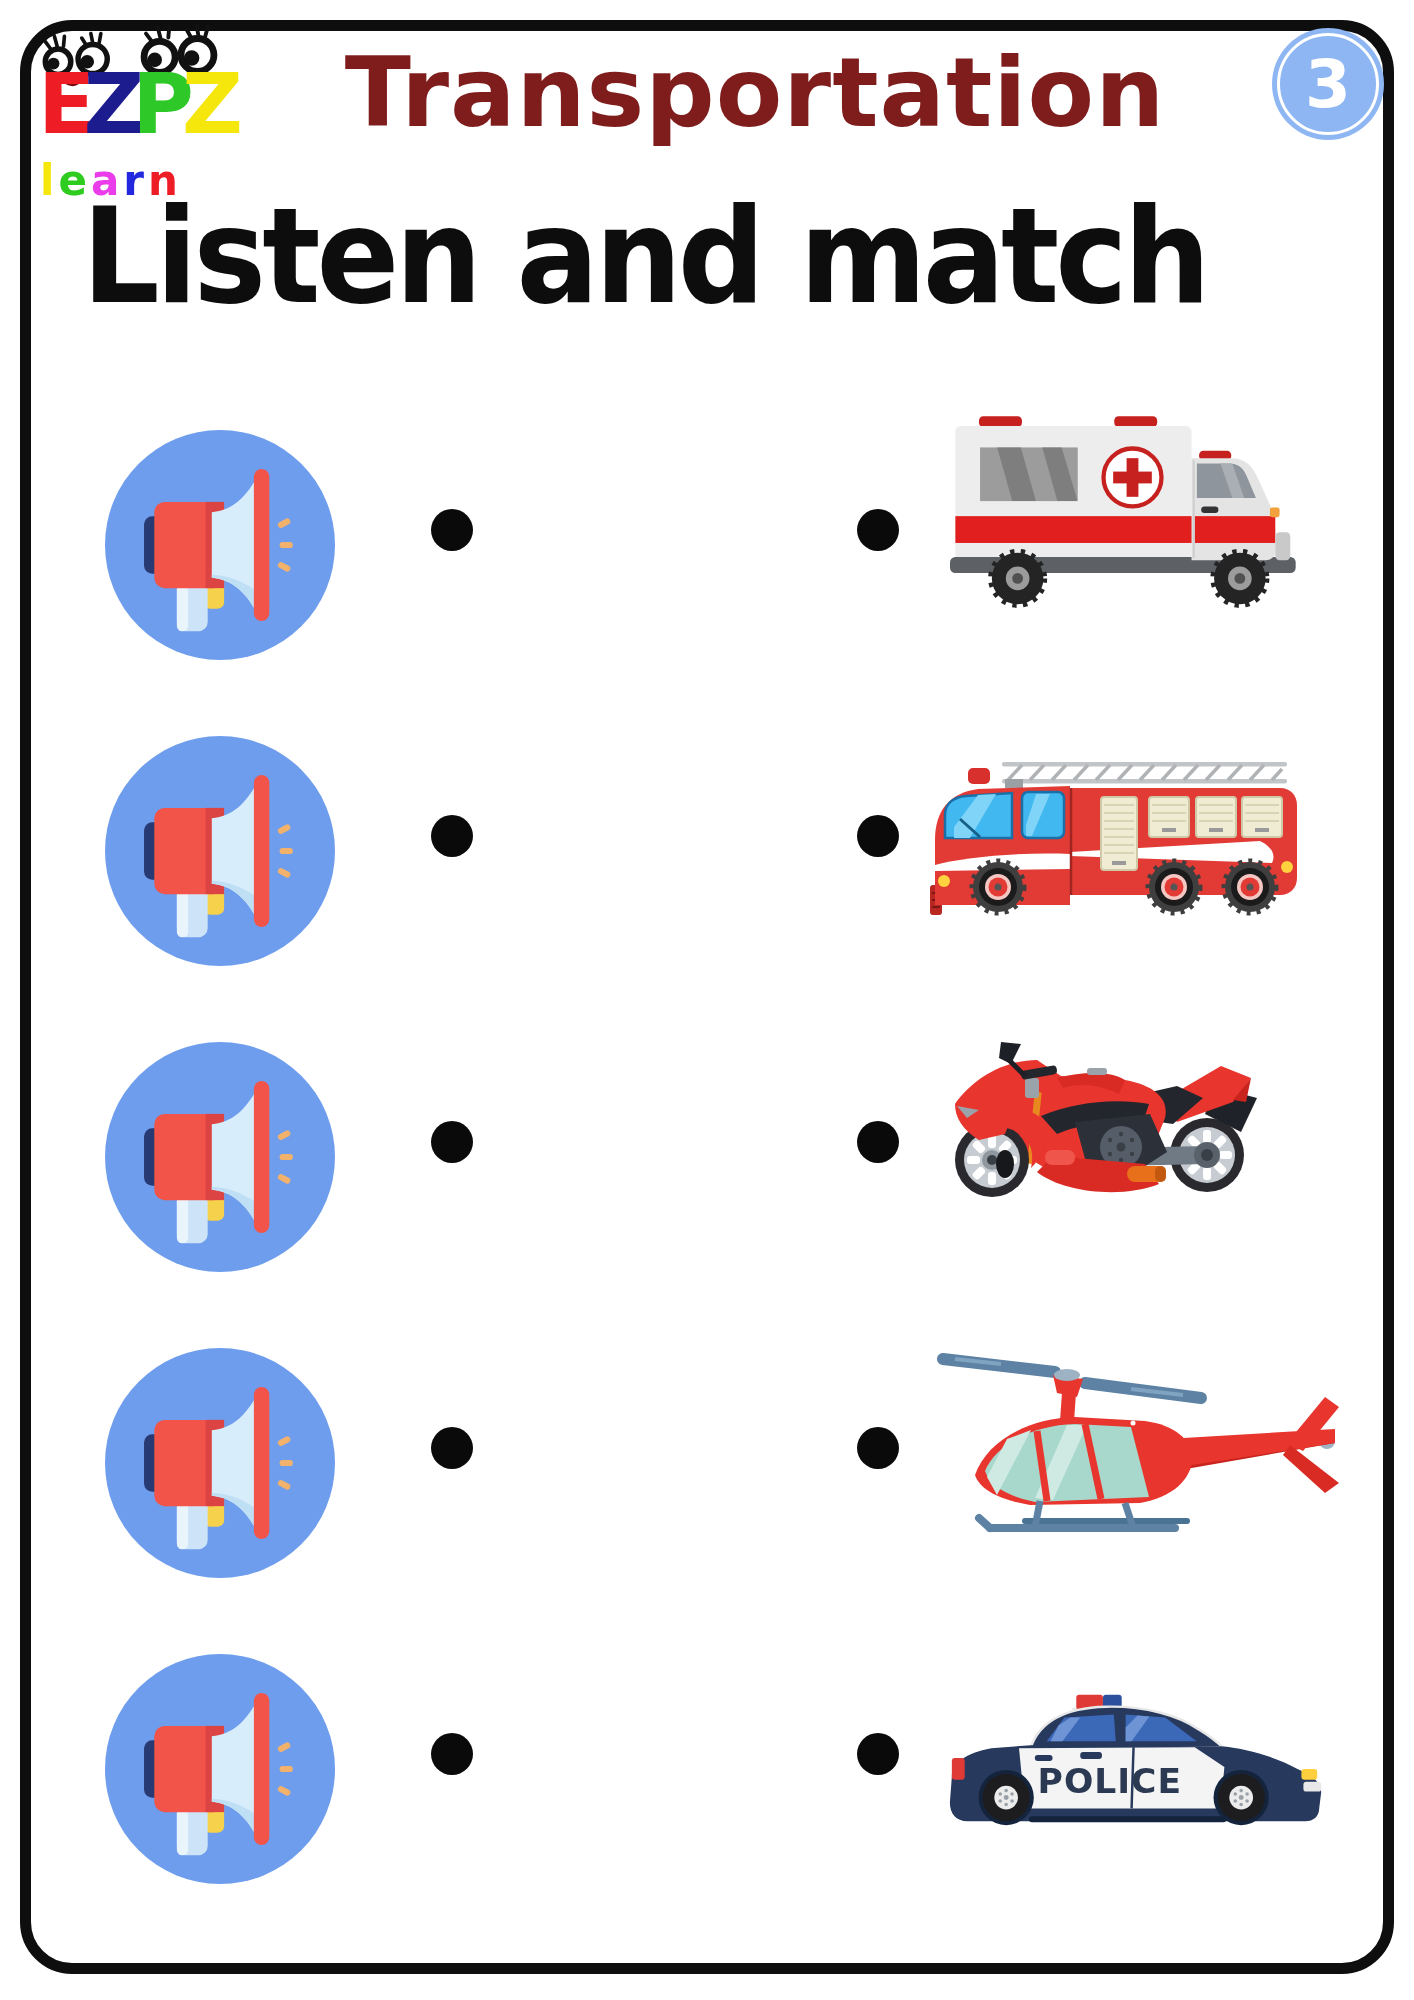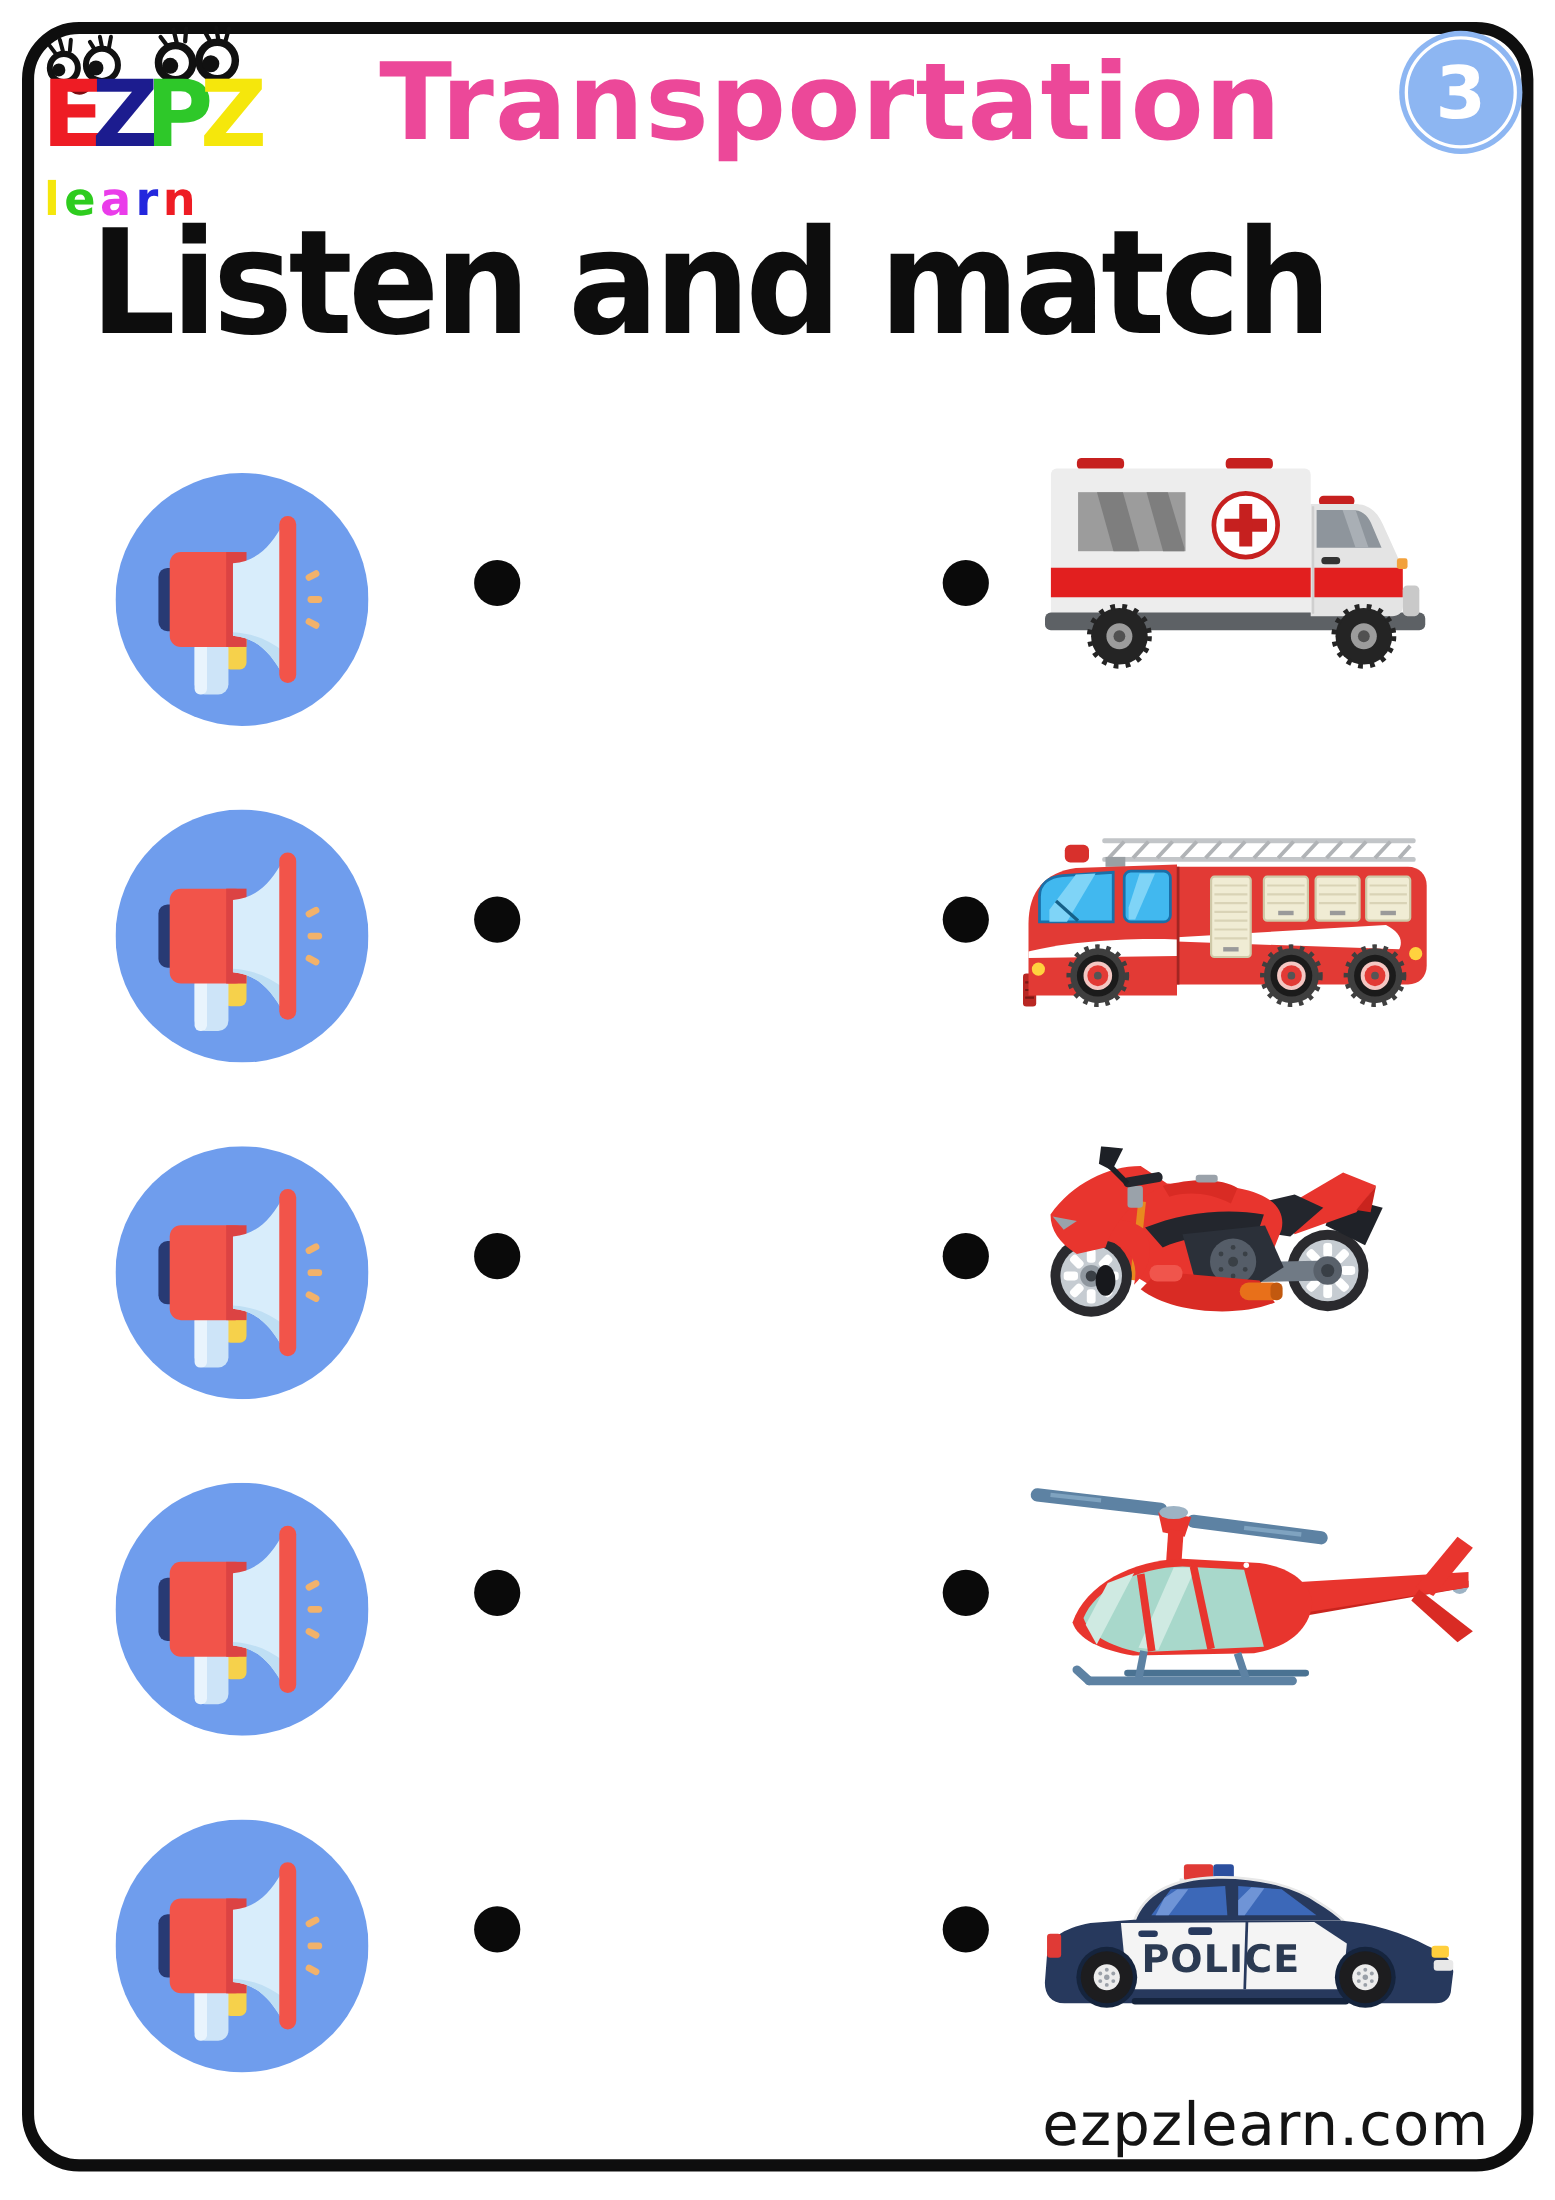--- a/index.html
+++ b/index.html
@@ -124,21 +124,21 @@
     </div>
     <div class="learn">
       <span style="color: rgb(245, 231, 12);">l</span>
       <span style="color: rgb(46, 204, 30);">e</span>
       <span style="color: rgb(234, 60, 234);">a</span>
       <span style="color: rgb(35, 39, 221);">r</span>
       <span style="color: rgb(238, 28, 36);">n</span>
     </div>
   </div>
 
-  <div class="title" style="color: #ec4899;">Transportation</div>
+  <div class="title" style="color: #7f1d1d;">Transportation</div>
   <div class="badge" style="background: rgb(141, 182, 242);">
     <span>3</span>
   </div>
 
   <div class="instruction">Listen and match</div>
 
   <div class="row r1">
     <div class="mega">
       <svg viewBox="0 0 224 224">
           <use href="#megaphone"></use>
@@ -442,14 +442,13 @@
               <circle cx="305" cy="124" r="1.8"></circle>
               <circle cx="299" cy="120.5" r="1.8"></circle>
               <circle cx="299" cy="113.5" r="1.8"></circle>
               <circle cx="305" cy="117" r="2.5"></circle>
             </g>
         </g>
       </svg>
     </div>
   </div>
 
-  <div class="footer">ezpzlearn.com</div>
 </div>
 
 </body></html>

